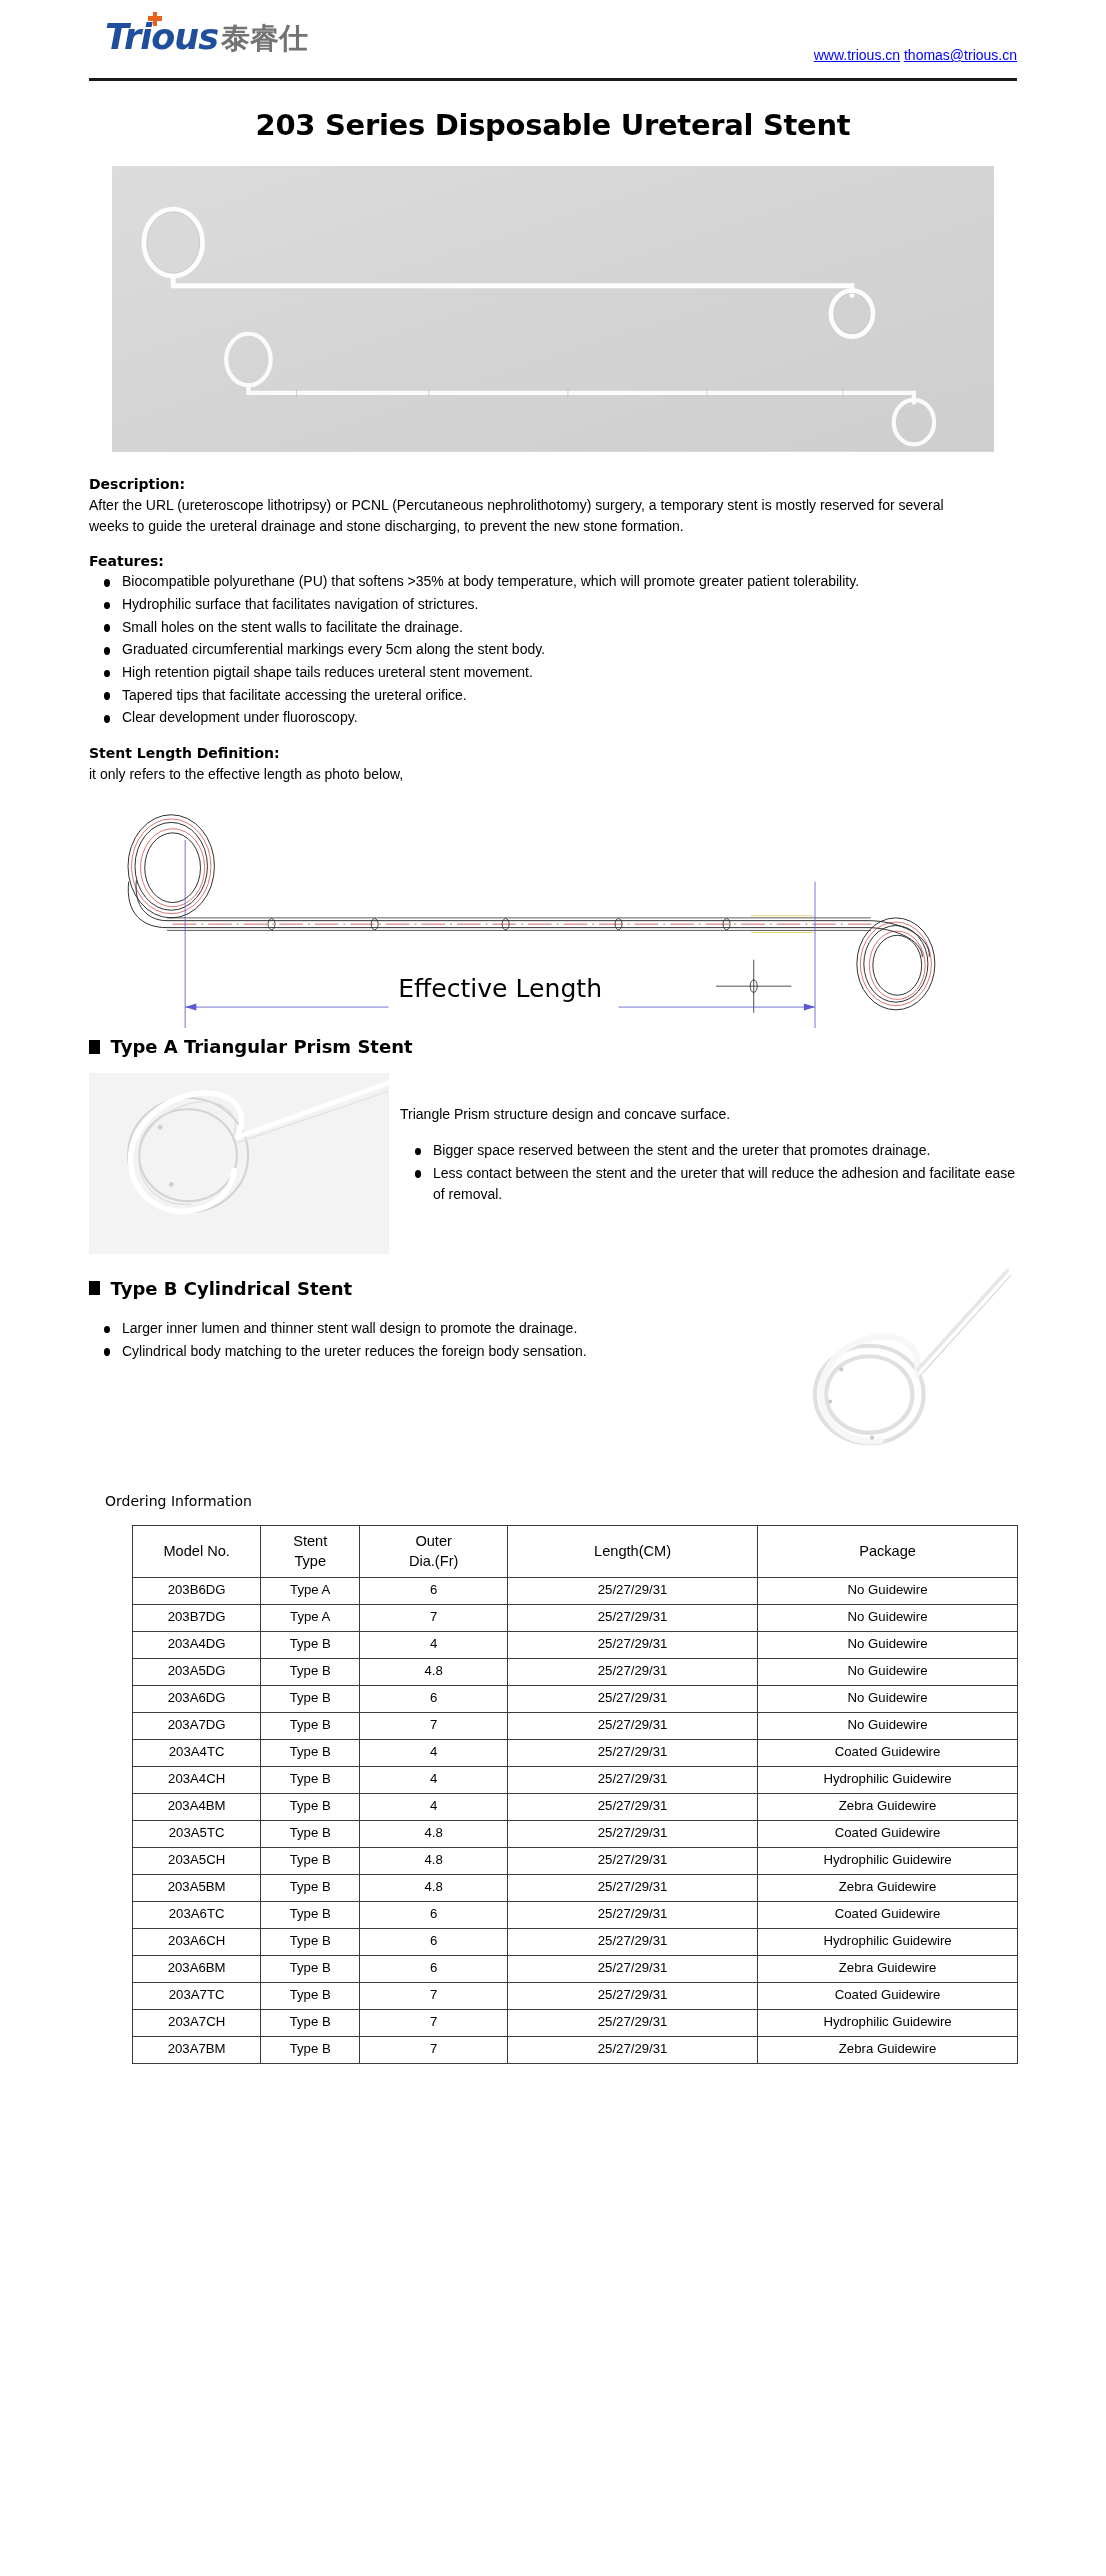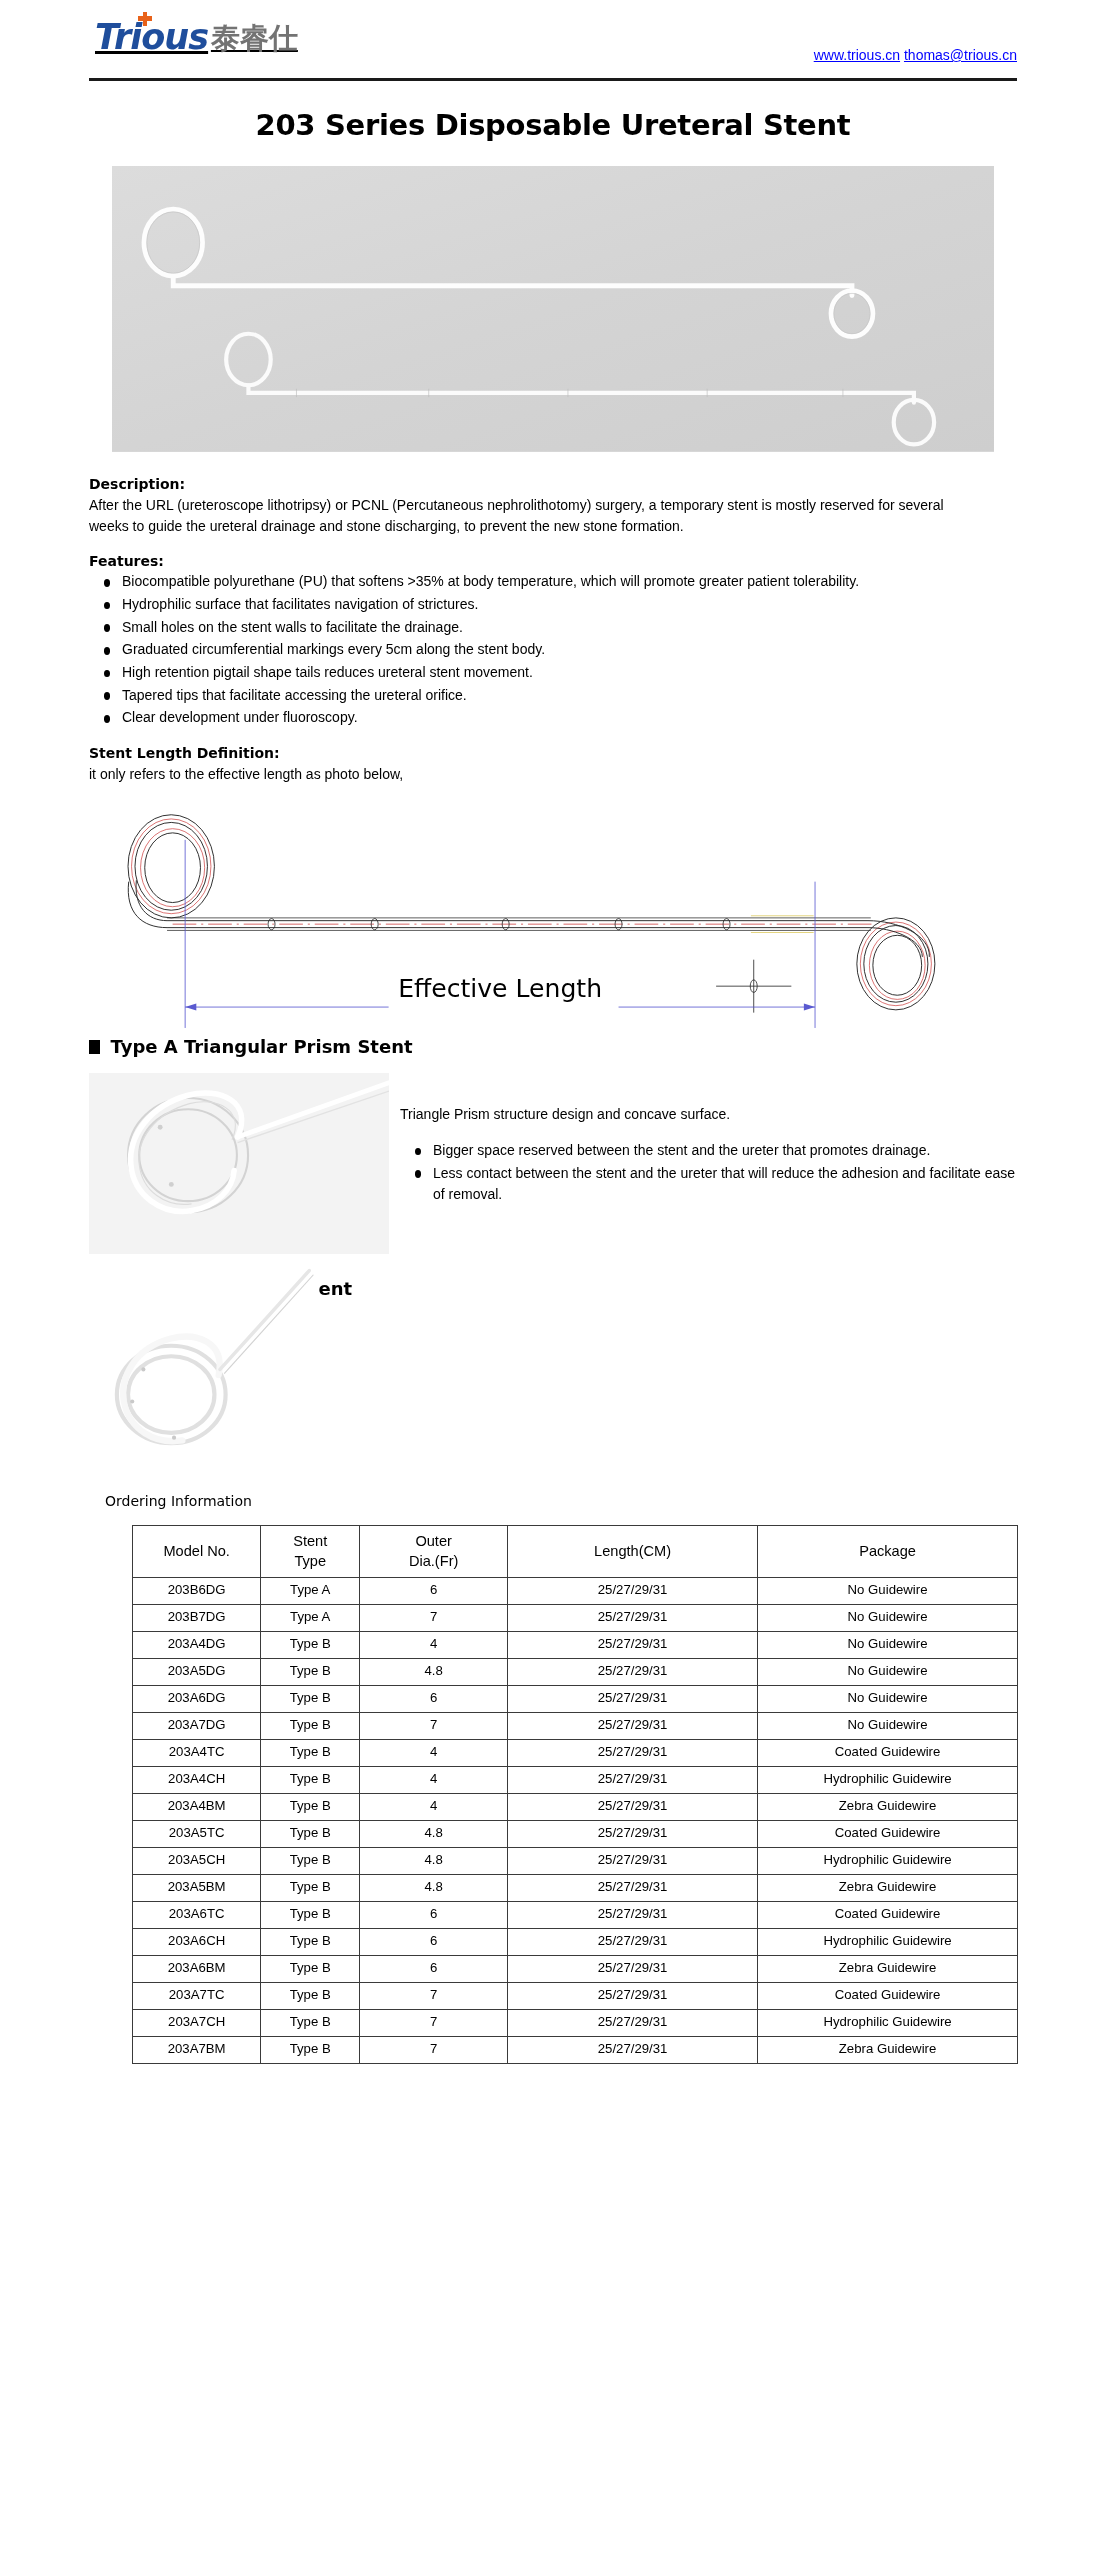--- a/index.html
+++ b/index.html
@@ -16,25 +16,24 @@
   .page { position: relative; width: 1106px; min-height: 2576px; padding: 0; }
 
   
   .header {
     position: relative;
     height: 82px;
     padding: 0 89px;
   }
   .logo-wrap {
     position: absolute;
-    left: 95px;
+    left: 105px;
     top: 19.5px;
     display: flex;
     align-items: flex-end;
-    text-decoration: underline;
   }
   .logo-latin {
     font-family: "DejaVu Sans", sans-serif;
     font-size: 35px;
     font-weight: 700;
     font-style: italic;
     letter-spacing: -1px;
     color: #1f4e9c;
     line-height: 1;
     position: relative;
@@ -441,20 +440,26 @@
 
     <div class="gap-lg"></div>
 
     <section>
       <div class="type-head">
         <span class="sq-bullet"></span>
         <span>Type B Cylindrical Stent</span>
       </div>
 
       <div class="typeB-row">
+        <div class="typeB-text">
+          <ul class="bullets">
+            <li>Larger inner lumen and thinner stent wall design to promote the drainage.</li>
+            <li>Cylindrical body matching to the ureter reduces the foreign body sensation.</li>
+          </ul>
+        </div>
 
         <div class="typeB-img">
           <svg viewBox="0 0 330 270" width="230" height="188" preserveAspectRatio="none">
             <rect x="0" y="0" width="330" height="270" fill="#ffffff"></rect>
             <g fill="none" stroke="#e0e0e0" stroke-width="6" stroke-linecap="round">
               <ellipse cx="118" cy="186" rx="78" ry="70"></ellipse>
               <ellipse cx="118" cy="186" rx="62" ry="55"></ellipse>
             </g>
             <g fill="none" stroke="#f7f7f7" stroke-width="9" stroke-linecap="round">
               <path d="M186 158 C196 110 154 96 116 106 C66 120 44 160 50 196 C58 238 96 258 134 252"></path>

